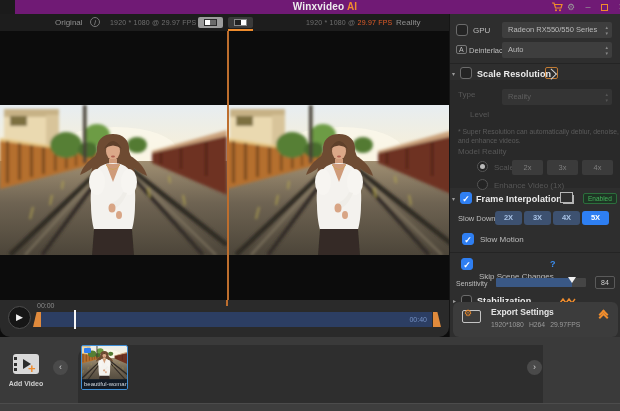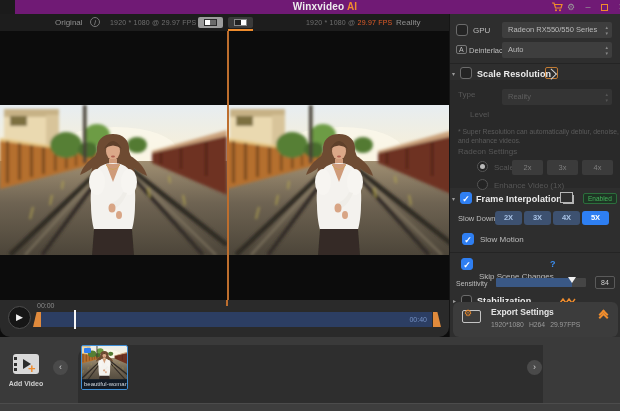--- a/index.html
+++ b/index.html
@@ -308,21 +308,21 @@
       <span class="val">Reality</span>
       <span class="arr"><span>▴</span><br><span>▾</span></span>
     </div>
     <span class="rp-label dis" style="left:20px;top:96px">Level</span>
 
     <div class="note" style="left:8px;top:113px">
       <span>* Super Resolution can automatically deblur, denoise,</span><br>
       <span>and enhance videos.</span>
     </div>
 
-    <span class="rp-label dis" style="left:8px;top:133px">Radeon Settings</span>
+    <span class="rp-label dis" style="left:8px;top:133px">Model Reality</span>
 
     <span class="radio dis sel" style="left:27px;top:147px"></span>
     <span class="rp-label dis" style="left:44px;top:149px">Scale</span>
     <span class="mini-btn" style="left:62px;top:146px">2x</span>
     <span class="mini-btn" style="left:97px;top:146px">3x</span>
     <span class="mini-btn" style="left:132px;top:146px">4x</span>
 
     <span class="radio dis" style="left:27px;top:165px"></span>
     <span class="rp-label dis" style="left:44px;top:167px">Enhance Video (1x)</span>
 

